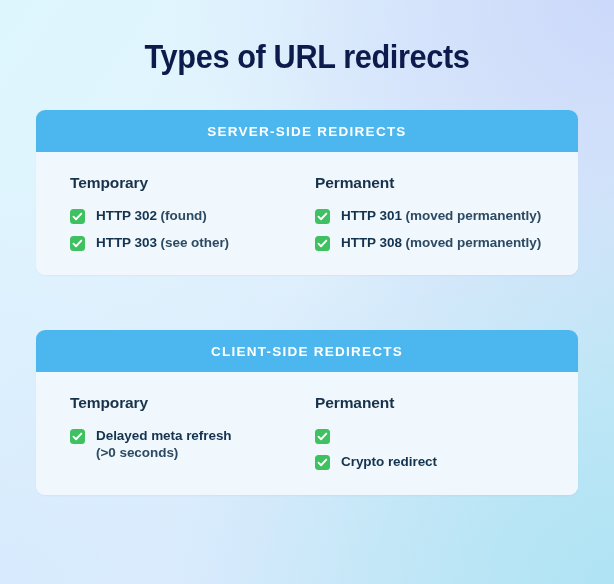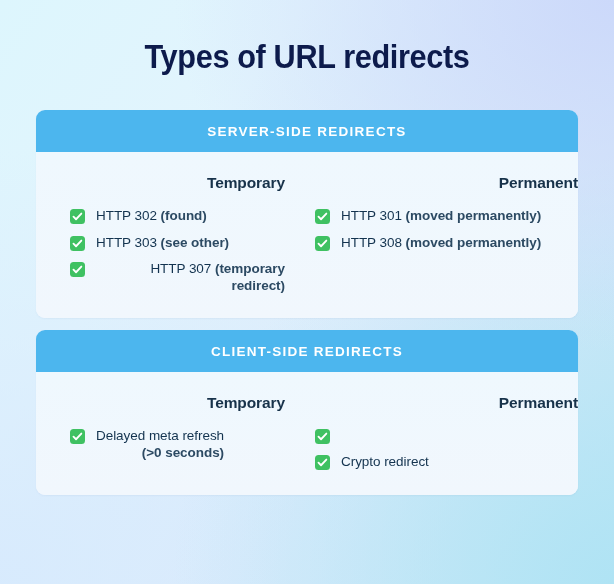--- a/index.html
+++ b/index.html
@@ -46,21 +46,20 @@
 
   
   .card {
     position: absolute;
     left: 36px;
     width: 542px;
     border-radius: 9px;
     overflow: hidden;
     background: #eff7fe;
     box-shadow: 0 1px 2px rgba(60,110,160,0.06);
-    text-align: right;
   }
   .card-server { top: 110px; }
   .card-client { top: 330px; }
 
   .card-header {
     height: 42px;
     background: #4cb6ee;
     display: flex;
     align-items: center;
     justify-content: center;
@@ -120,21 +119,21 @@
     height: 11px;
     display: block;
   }
 
   .item-text {
     font-size: 13.5px;
     line-height: 16.5px;
     color: #13334f;
     letter-spacing: -0.05px;
   }
-  .item-code { font-weight: normal; color: #13334f; }
+  .item-code { font-weight: bold; color: #13334f; }
   .item-desc { font-weight: bold; color: #2c4a63; }
   .item-sub  { display: block; font-weight: bold; color: #2c4a63; }
 </style>
 </head>
 <body>
 
 <div class="page">
 
   <div class="title">Types of URL redirects</div>
 
@@ -162,31 +161,20 @@
             <span class="checkbox">
               <svg viewBox="0 0 12 12">
                   <path d="M1.6 6.2 L4.4 9 L10.2 2.8" fill="none" stroke="#ffffff" stroke-width="2" stroke-linecap="round" stroke-linejoin="round"></path>
                 </svg>
             </span>
             <span class="item-text">
               <span class="item-code">HTTP 303</span>
               <span class="item-desc"> (see other)</span>
             </span>
           </li>
-          <li class="item">
-            <span class="checkbox">
-              <svg viewBox="0 0 12 12">
-                  <path d="M1.6 6.2 L4.4 9 L10.2 2.8" fill="none" stroke="#ffffff" stroke-width="2" stroke-linecap="round" stroke-linejoin="round"></path>
-                </svg>
-            </span>
-            <span class="item-text">
-              <span class="item-code">HTTP 307</span>
-              <span class="item-desc"> (temporary redirect)</span>
-            </span>
-          </li>
         </ul>
       </div>
 
       <div class="col col-right">
         <div class="col-title">Permanent</div>
         <ul class="items">
           <li class="item">
             <span class="checkbox">
               <svg viewBox="0 0 12 12">
                   <path d="M1.6 6.2 L4.4 9 L10.2 2.8" fill="none" stroke="#ffffff" stroke-width="2" stroke-linecap="round" stroke-linejoin="round"></path>

